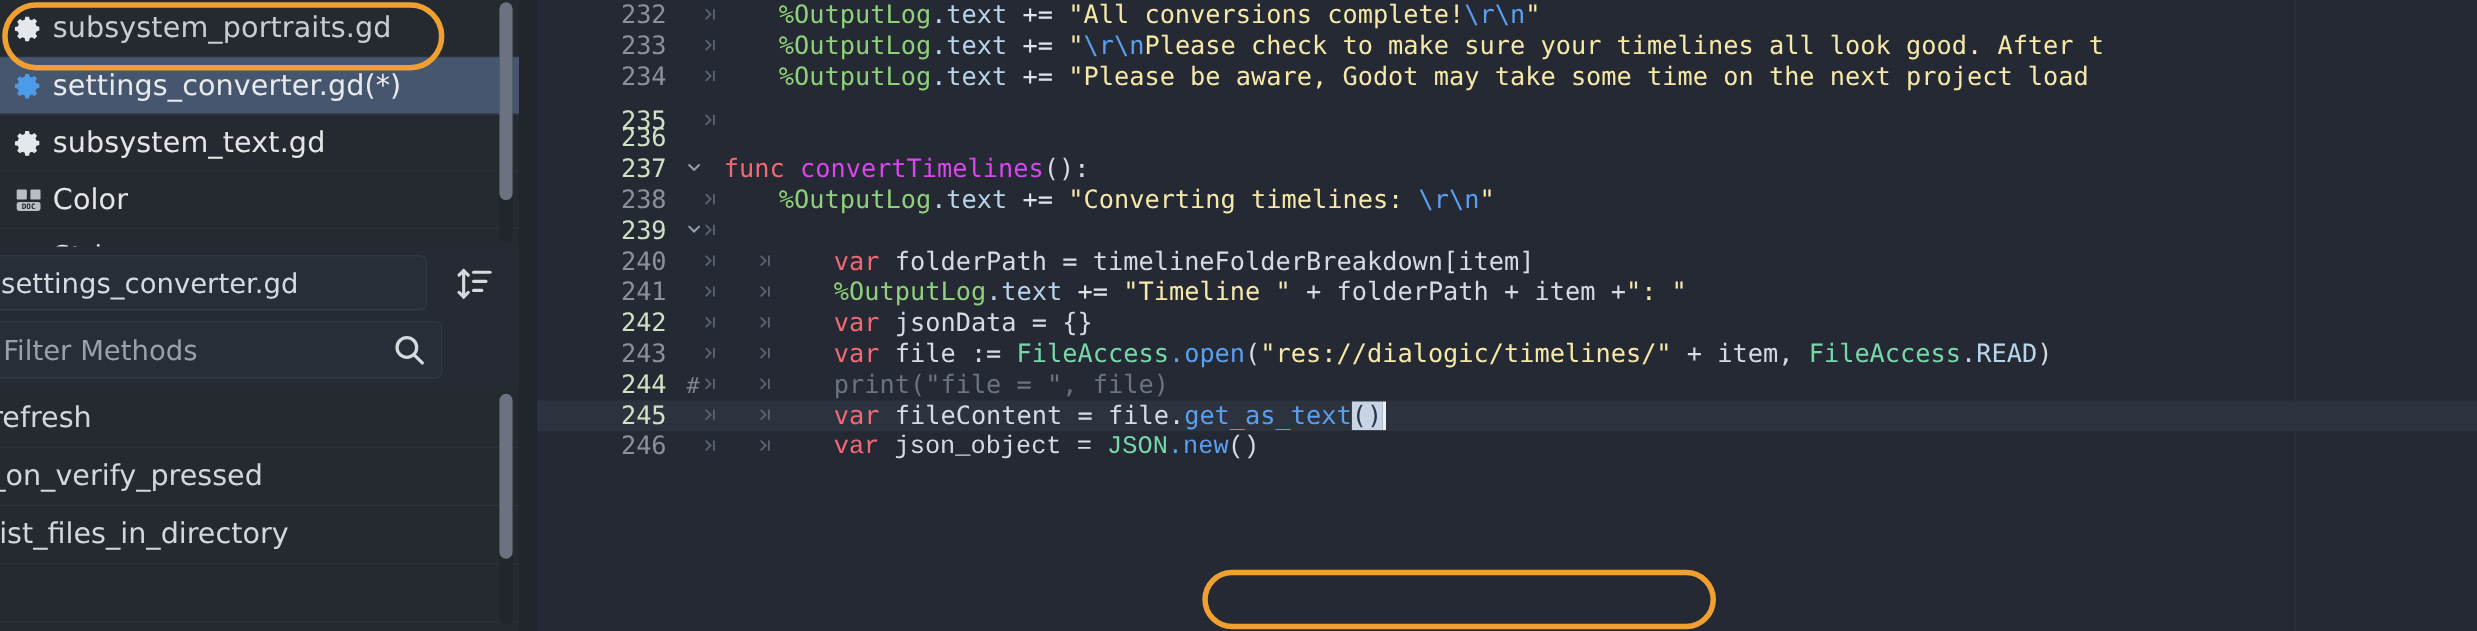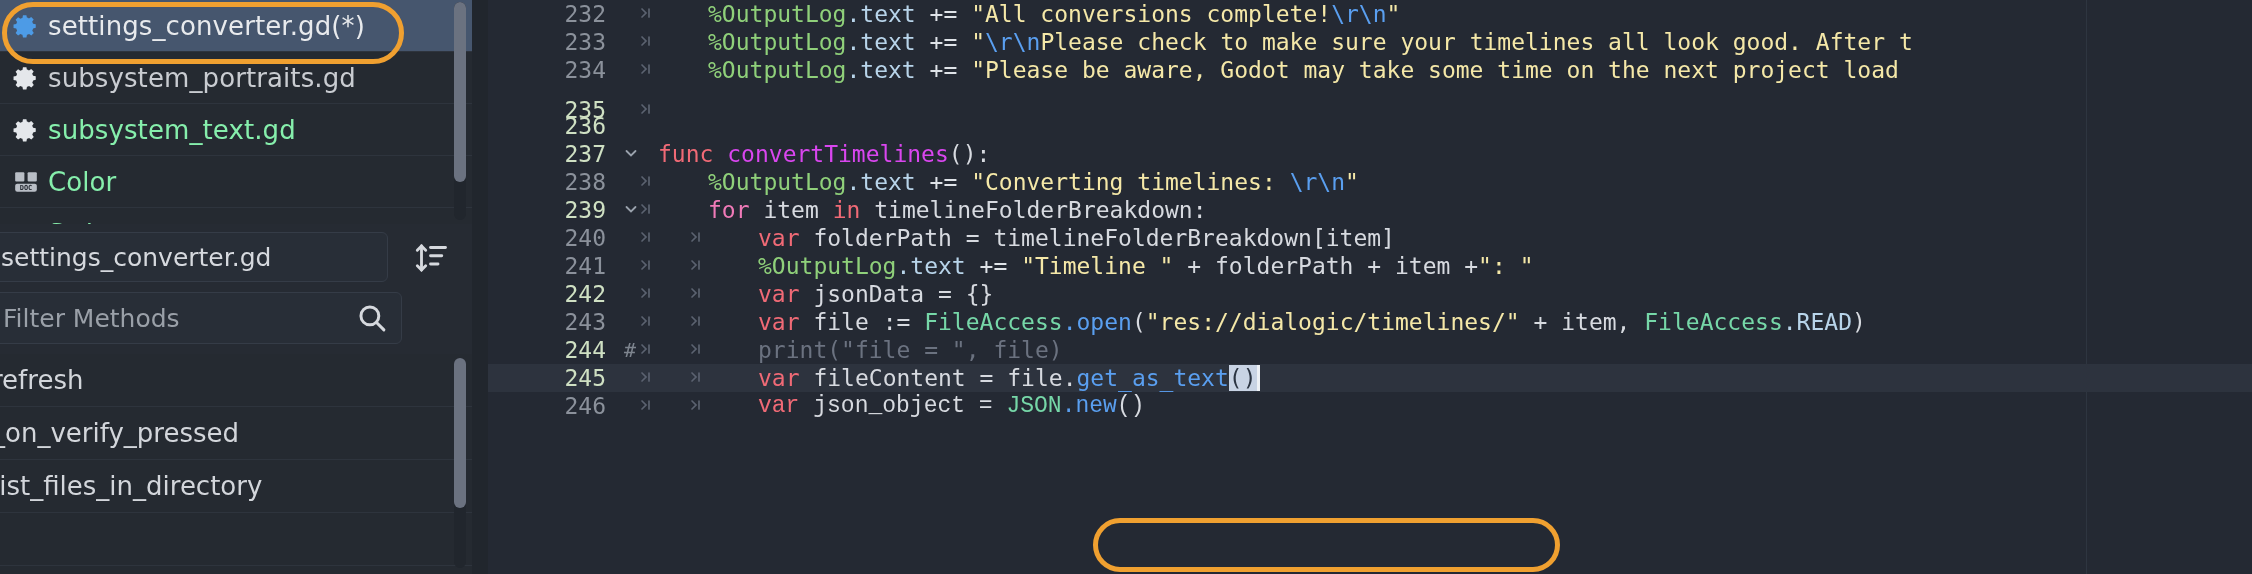--- a/index.html
+++ b/index.html
@@ -52,21 +52,21 @@
     align-items: center;
     justify-content: center;
   }
   .script-row .nm {
     font-size: 26px;
     letter-spacing: .1px;
     white-space: nowrap;
   }
   .nm.white { color: #e8eaed; }
   .nm.grey  { color: #c9ccd1; }
-  .nm.blue  { color: #86efac; }
+  .nm.blue  { color: #e5e5e5; }
 
   .gear { display:block; }
   .docbook { display:block; }
 
   
   #list-scroll-track {
     position: absolute;
     right: 6px; top: 2px;
     width: 12px; height: 218px;
     background: #21262d;
@@ -268,37 +268,37 @@
   #hl-code   { left: 1093px; top: 518px; width: 467px; height: 54px; }
 </style>
 </head>
 <body>
 
 <div id="root">
 
   <div id="sidebar">
 
     <div id="script-list">
+        <div class="script-row">
+          <div class="ic">
+            <svg class="gear" width="26" height="26" viewBox="0 0 24 24" fill="#e4e7eb">
+              <path d="M12 8.1a3.9 3.9 0 100 7.8 3.9 3.9 0 000-7.8zm0 6a2.1 2.1 0 110-4.2 2.1 2.1 0 010 4.2z"></path>
+              <path d="M21 13.6v-3.2l-2.5-.5a6.9 6.9 0 00-.8-1.9l1.4-2.1-2.3-2.3-2.1 1.4a6.9 6.9 0 00-1.9-.8L12.4 2H9.2l-.5 2.5c-.67.18-1.3.45-1.9.8L4.7 3.9 2.4 6.2l1.4 2.1c-.35.6-.62 1.23-.8 1.9L.5 10.7v3.2l2.5.5c.18.67.45 1.3.8 1.9l-1.4 2.1 2.3 2.3 2.1-1.4c.6.35 1.23.62 1.9.8l.5 2.5h3.2l.5-2.5c.67-.18 1.3-.45 1.9-.8l2.1 1.4 2.3-2.3-1.4-2.1c.35-.6.62-1.23.8-1.9z"></path>
+            </svg>
+          </div>
+          <div class="nm grey">subsystem_portraits.gd</div>
+        </div>
         <div class="script-row selected">
           <div class="ic">
             <svg class="gear" width="26" height="26" viewBox="0 0 24 24" fill="#4d9be6">
               <path d="M12 8.1a3.9 3.9 0 100 7.8 3.9 3.9 0 000-7.8zm0 6a2.1 2.1 0 110-4.2 2.1 2.1 0 010 4.2z"></path>
               <path d="M21 13.6v-3.2l-2.5-.5a6.9 6.9 0 00-.8-1.9l1.4-2.1-2.3-2.3-2.1 1.4a6.9 6.9 0 00-1.9-.8L12.4 2H9.2l-.5 2.5c-.67.18-1.3.45-1.9.8L4.7 3.9 2.4 6.2l1.4 2.1c-.35.6-.62 1.23-.8 1.9L.5 10.7v3.2l2.5.5c.18.67.45 1.3.8 1.9l-1.4 2.1 2.3 2.3 2.1-1.4c.6.35 1.23.62 1.9.8l.5 2.5h3.2l.5-2.5c.67-.18 1.3-.45 1.9-.8l2.1 1.4 2.3-2.3-1.4-2.1c.35-.6.62-1.23.8-1.9z"></path>
             </svg>
           </div>
           <div class="nm white">settings_converter.gd(*)</div>
-        </div>
-        <div class="script-row">
-          <div class="ic">
-            <svg class="gear" width="26" height="26" viewBox="0 0 24 24" fill="#e4e7eb">
-              <path d="M12 8.1a3.9 3.9 0 100 7.8 3.9 3.9 0 000-7.8zm0 6a2.1 2.1 0 110-4.2 2.1 2.1 0 010 4.2z"></path>
-              <path d="M21 13.6v-3.2l-2.5-.5a6.9 6.9 0 00-.8-1.9l1.4-2.1-2.3-2.3-2.1 1.4a6.9 6.9 0 00-1.9-.8L12.4 2H9.2l-.5 2.5c-.67.18-1.3.45-1.9.8L4.7 3.9 2.4 6.2l1.4 2.1c-.35.6-.62 1.23-.8 1.9L.5 10.7v3.2l2.5.5c.18.67.45 1.3.8 1.9l-1.4 2.1 2.3 2.3 2.1-1.4c.6.35 1.23.62 1.9.8l.5 2.5h3.2l.5-2.5c.67-.18 1.3-.45 1.9-.8l2.1 1.4 2.3-2.3-1.4-2.1c.35-.6.62-1.23.8-1.9z"></path>
-            </svg>
-          </div>
-          <div class="nm grey">subsystem_portraits.gd</div>
         </div>
         <div class="script-row">
           <div class="ic">
             <svg class="gear" width="26" height="26" viewBox="0 0 24 24" fill="#e4e7eb">
               <path d="M12 8.1a3.9 3.9 0 100 7.8 3.9 3.9 0 000-7.8zm0 6a2.1 2.1 0 110-4.2 2.1 2.1 0 010 4.2z"></path>
               <path d="M21 13.6v-3.2l-2.5-.5a6.9 6.9 0 00-.8-1.9l1.4-2.1-2.3-2.3-2.1 1.4a6.9 6.9 0 00-1.9-.8L12.4 2H9.2l-.5 2.5c-.67.18-1.3.45-1.9.8L4.7 3.9 2.4 6.2l1.4 2.1c-.35.6-.62 1.23-.8 1.9L.5 10.7v3.2l2.5.5c.18.67.45 1.3.8 1.9l-1.4 2.1 2.3 2.3 2.1-1.4c.6.35 1.23.62 1.9.8l.5 2.5h3.2l.5-2.5c.67-.18 1.3-.45 1.9-.8l2.1 1.4 2.3-2.3-1.4-2.1c.35-.6.62-1.23.8-1.9z"></path>
             </svg>
           </div>
           <div class="nm blue">subsystem_text.gd</div>
         </div>
@@ -401,21 +401,21 @@
           </svg></div><div class="code-text" style="left: 170px;"><span class="t-kw">func </span><span class="t-fn">convertTimelines</span><span class="t-punct">():</span></div></div>
       <div class="code-line" style="position: absolute; left: 0px; top: 168px; width: 1764px;"><div class="gutter-num">238</div><div class="tabm" style="left: 150px;"><svg width="16" height="16" viewBox="0 0 16 16" fill="none" stroke="#5b6270" stroke-width="1.7" stroke-linecap="round">
             <path d="M4 4 L8 8 L4 12"></path>
             <path d="M11 4 L11 12"></path>
           </svg></div><div class="code-text" style="left: 220px;"><span class="t-node">%OutputLog</span><span class="t-prop">.text</span><span class="t-op"> += </span><span class="t-str">"Converting timelines: </span><span class="t-esc">\r\n</span><span class="t-str">"</span></div></div>
       <div class="code-line" style="position: absolute; left: 0px; top: 196px; width: 1764px;"><div class="gutter-num mark">239</div><div class="fold" style="left: 132px;"><svg width="16" height="16" viewBox="0 0 16 16" fill="none" stroke="#9aa2ad" stroke-width="1.8" stroke-linecap="round">
             <path d="M3.5 6 L8 10.5 L12.5 6"></path>
           </svg></div><div class="tabm" style="left: 150px;"><svg width="16" height="16" viewBox="0 0 16 16" fill="none" stroke="#5b6270" stroke-width="1.7" stroke-linecap="round">
             <path d="M4 4 L8 8 L4 12"></path>
             <path d="M11 4 L11 12"></path>
-          </svg></div><div class="code-text" style="left: 220px;"><span class="t-kw2">for </span><span class="t-ident">item </span><span class="t-kw">in </span><span class="t-ident">timelineFolderBreakdown:</span></div></div>
+          </svg></div></div>
       <div class="code-line" style="position: absolute; left: 0px; top: 224px; width: 1764px;"><div class="gutter-num">240</div><div class="tabm" style="left: 150px;"><svg width="16" height="16" viewBox="0 0 16 16" fill="none" stroke="#5b6270" stroke-width="1.7" stroke-linecap="round">
             <path d="M4 4 L8 8 L4 12"></path>
             <path d="M11 4 L11 12"></path>
           </svg></div><div class="tabm" style="left: 200px;"><svg width="16" height="16" viewBox="0 0 16 16" fill="none" stroke="#5b6270" stroke-width="1.7" stroke-linecap="round">
             <path d="M4 4 L8 8 L4 12"></path>
             <path d="M11 4 L11 12"></path>
           </svg></div><div class="code-text" style="left: 270px;"><span class="t-kw">var </span><span class="t-ident">folderPath = timelineFolderBreakdown[item]</span></div></div>
       <div class="code-line" style="position: absolute; left: 0px; top: 252px; width: 1764px;"><div class="gutter-num">241</div><div class="tabm" style="left: 150px;"><svg width="16" height="16" viewBox="0 0 16 16" fill="none" stroke="#5b6270" stroke-width="1.7" stroke-linecap="round">
             <path d="M4 4 L8 8 L4 12"></path>
             <path d="M11 4 L11 12"></path>

